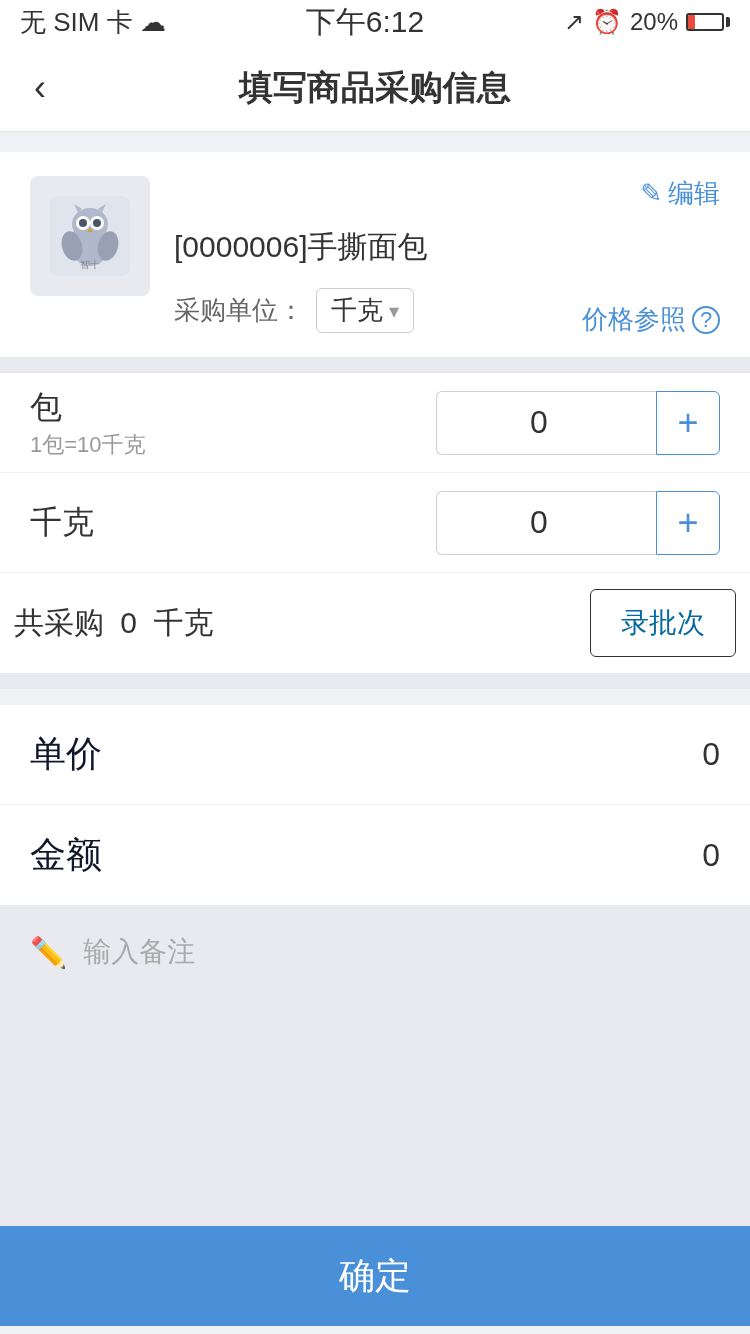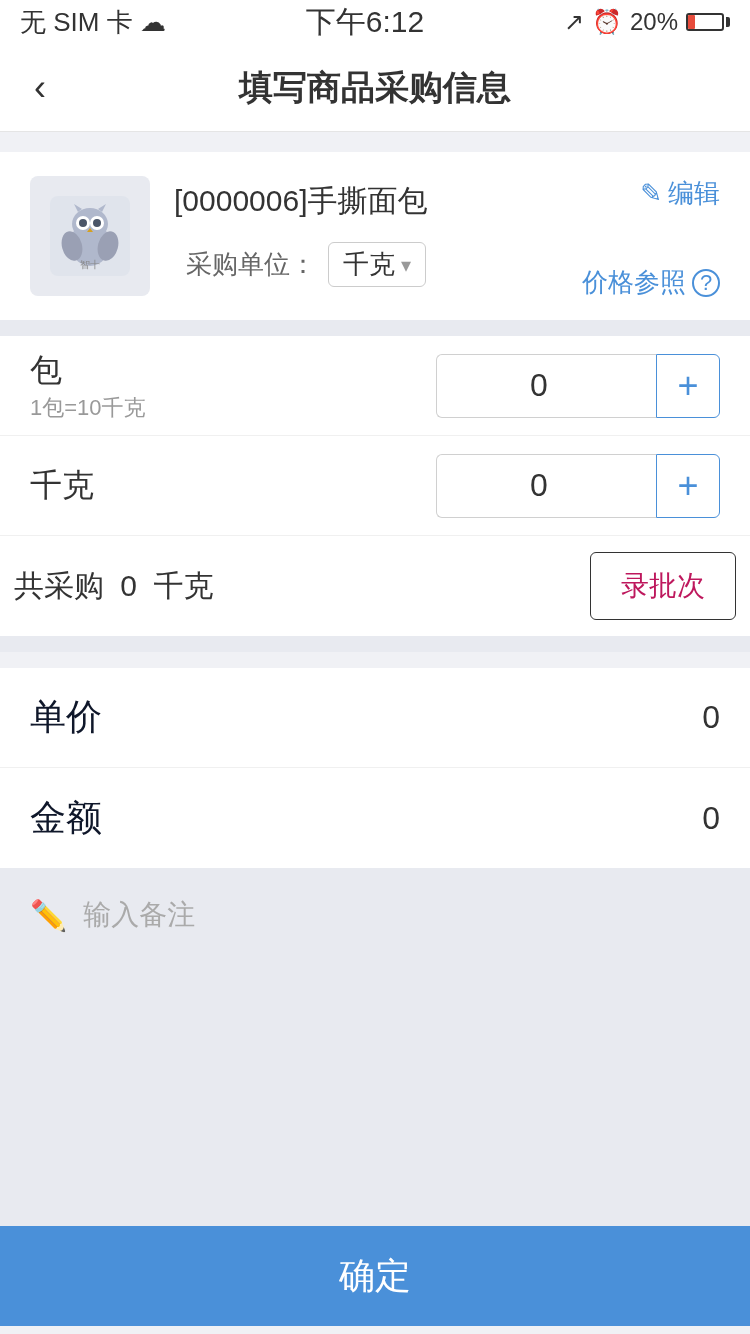--- a/index.html
+++ b/index.html
@@ -88,31 +88,31 @@
     }
     .product-info {
       flex: 1;
       padding-top: 4px;
     }
     .product-name {
       font-size: 30px;
       font-weight: 500;
       color: #333;
       line-height: 1.4;
+      margin-top: 46px;
     }
     .product-unit-row {
       display: flex;
       align-items: center;
       margin-top: 20px;
       gap: 12px;
     }
     .unit-label {
       font-size: 26px;
       color: #666;
-      margin-left: 12px;
     }
     .unit-select {
       display: flex;
       align-items: center;
       border: 1px solid #ccc;
       border-radius: 6px;
       padding: 4px 14px;
       font-size: 26px;
       color: #333;
       gap: 6px;
@@ -213,21 +213,21 @@
     }
     .total-text {
       font-size: 30px;
       color: #333;
     }
     .record-btn {
       border: 1px solid #333;
       border-radius: 6px;
       padding: 14px 30px;
       font-size: 28px;
-      color: #be185d;
+      color: #0369a1;
       background: #fff;
       cursor: pointer;
     }
 
     
     .price-section {
       background: #fff;
       margin-top: 16px;
     }
     .price-row {

